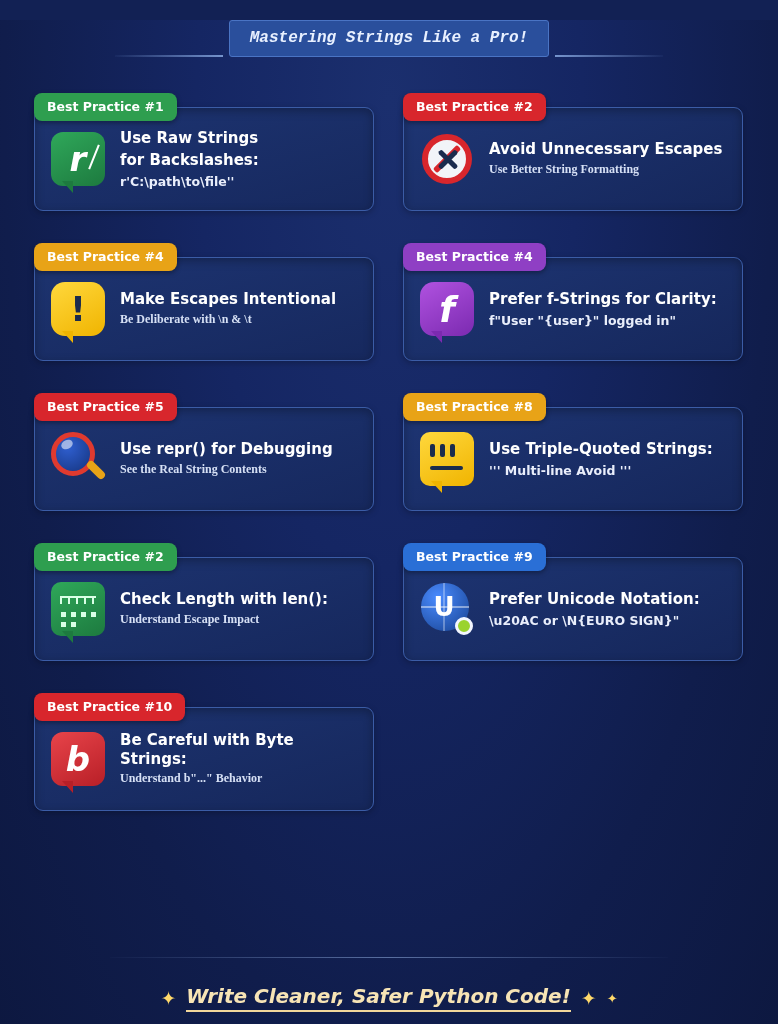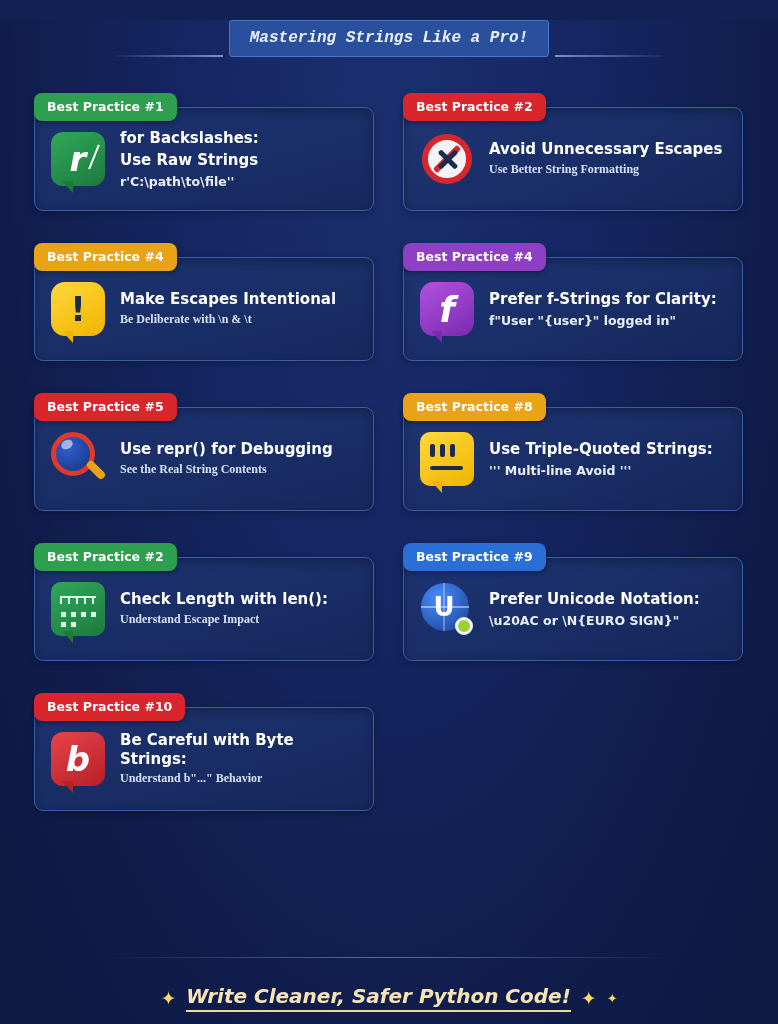--- a/index.html
+++ b/index.html
@@ -181,22 +181,22 @@
     <div class="card-wrap">
       <div class="badge" style="background:#2e9e4f">Best Practice #1</div>
       <div class="card">
         <div class="icon-box">
           <div class="ic-rounded" style="background:linear-gradient(150deg,#2fa85a,#1d7a3f);"></div>
           <div class="bubble-tail" style="border-top:12px solid #1d7a3f;"></div>
           <div class="glyph" style="font-size:34px;font-style:italic;">r</div>
           <div style="position:absolute;right:12px;top:14px;width:2px;height:26px;background:#fff;transform:rotate(22deg);"></div>
         </div>
         <div class="texts">
+          <div class="line1">Use Raw Strings</div>
           <div class="line1">for Backslashes:</div>
-          <div class="line1">Use Raw Strings</div>
           <div class="line3">r'C:\path\to\file''</div>
         </div>
       </div>
     </div>
 
     <div class="card-wrap">
       <div class="badge" style="background:#d8262c">Best Practice #2</div>
       <div class="card">
         <div class="icon-box">
           <div style="position:absolute;left:4px;top:4px;width:50px;height:50px;border-radius:50%;border:6px solid #d8262c;background:#f2f4f8;"></div>

